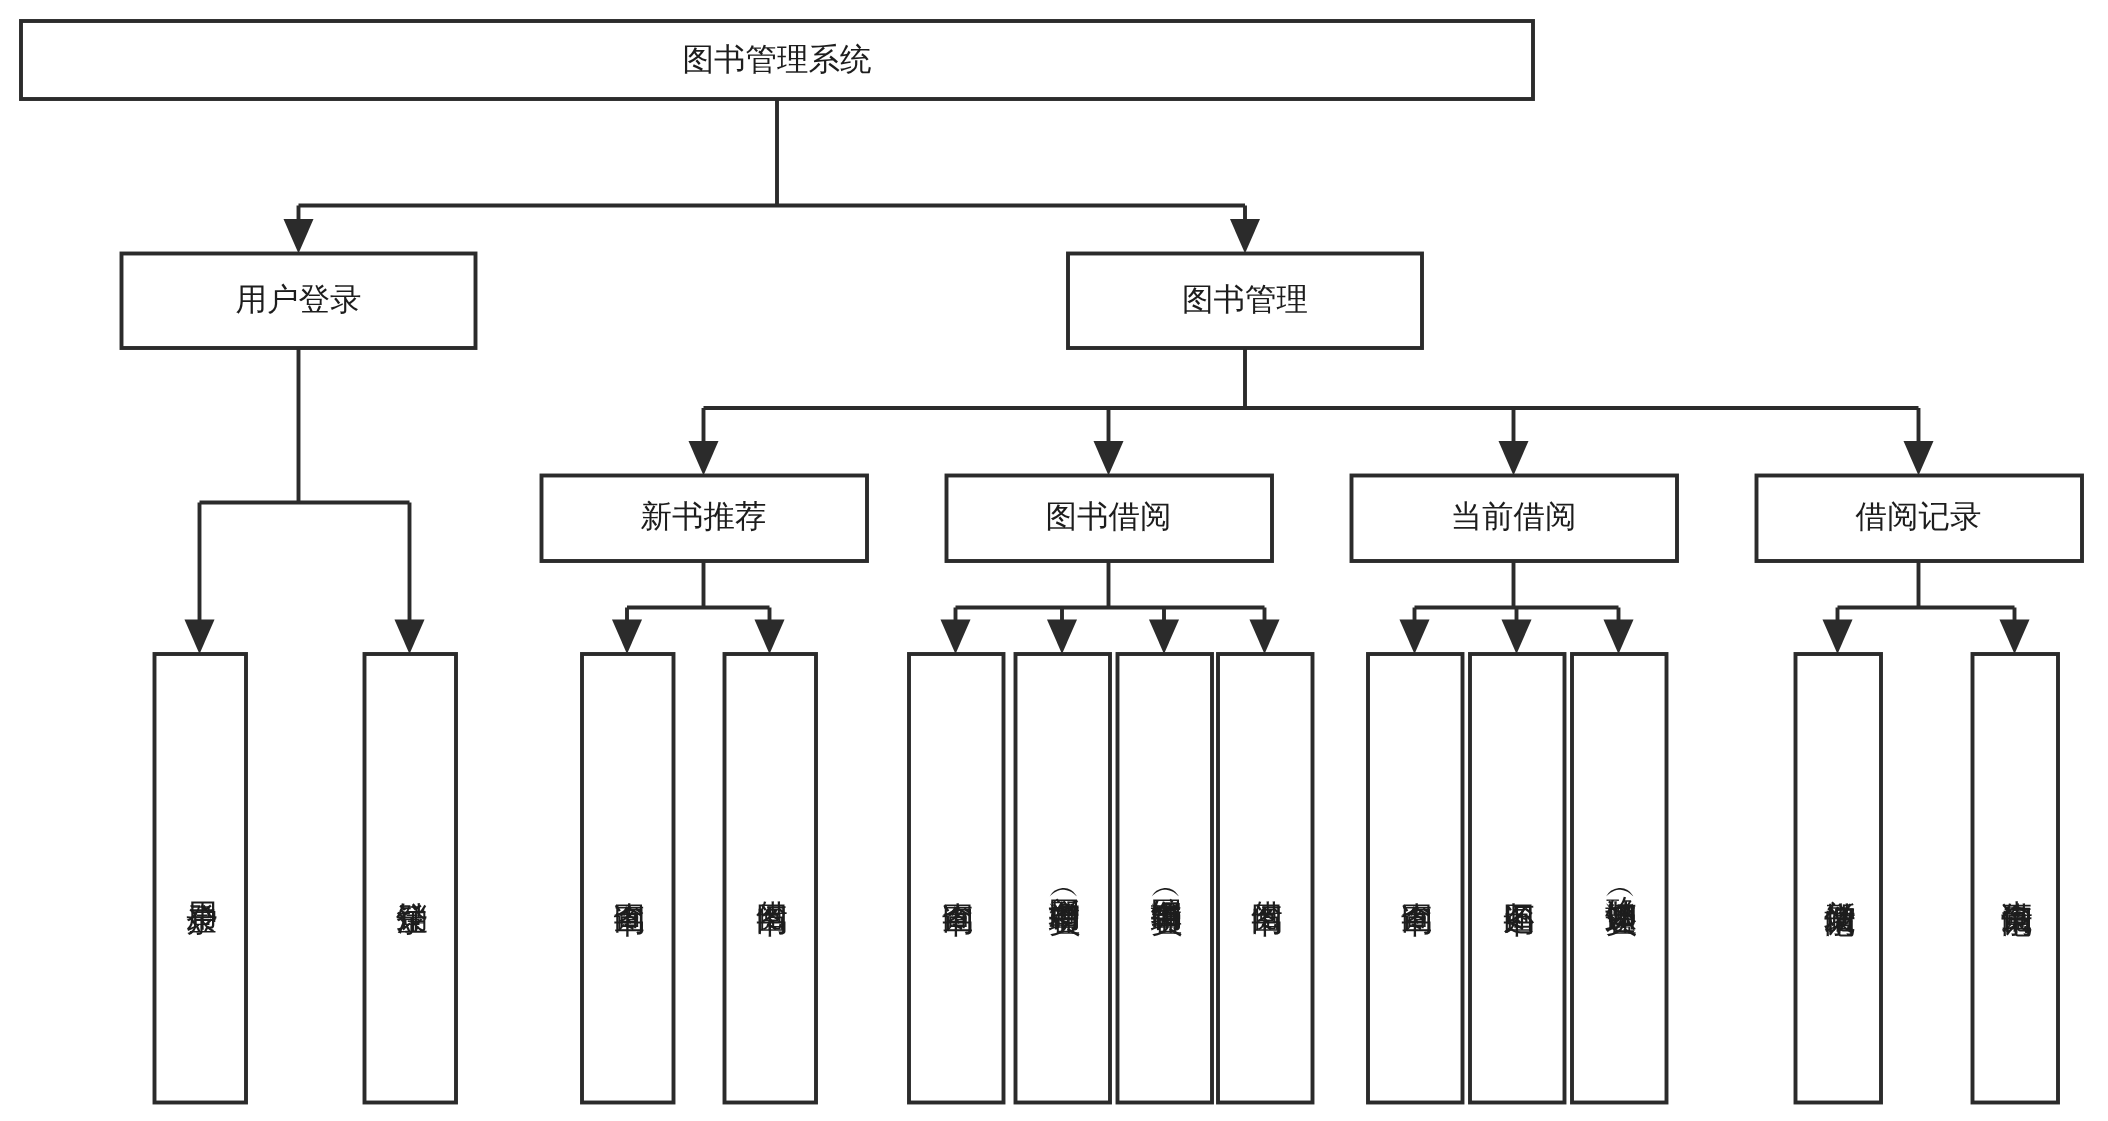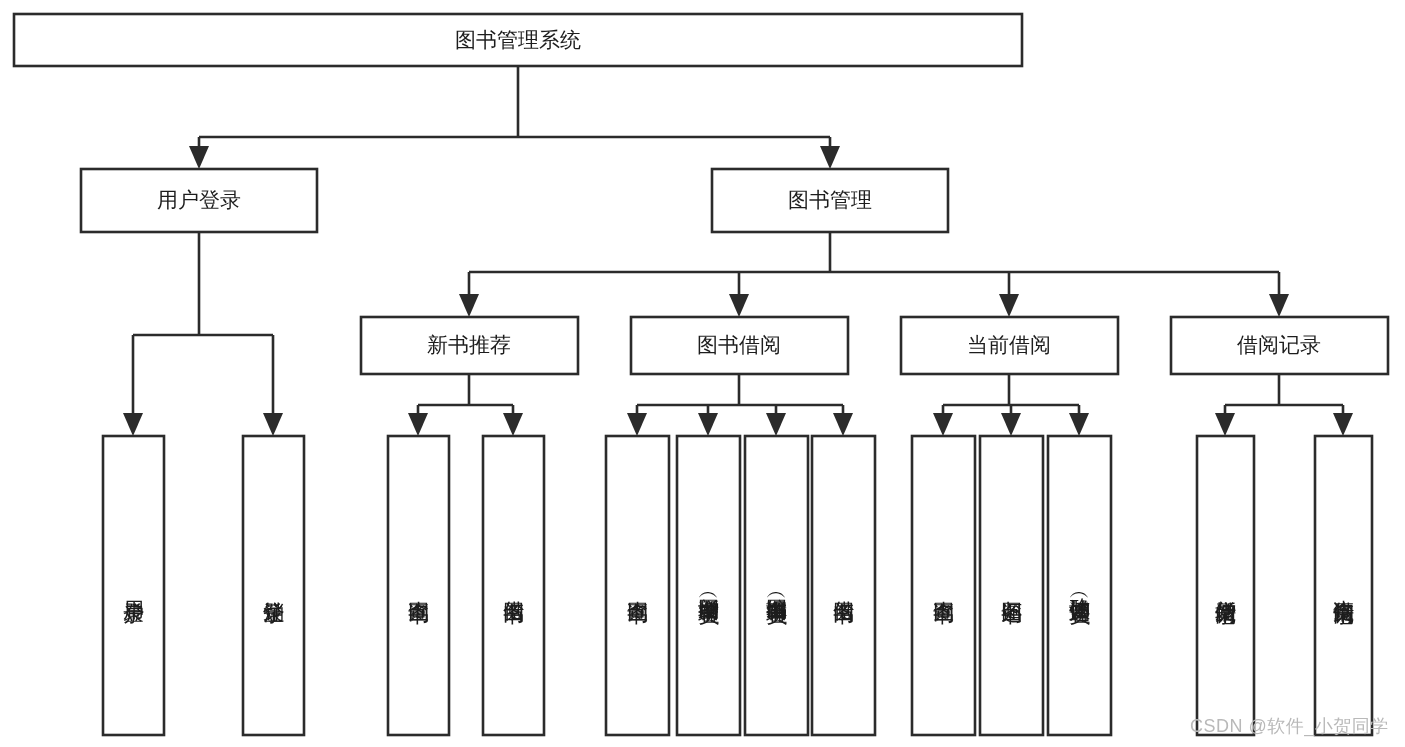--- a/index.html
+++ b/index.html
@@ -196,15 +196,14 @@
   <div class="node-label-v" style="left:606px; top:436px; width:63px; height:299px;">查询图书</div>
   <div class="node-label-v" style="left:677px; top:436px; width:63px; height:299px;">新增图书（管理员）</div>
   <div class="node-label-v" style="left:745px; top:436px; width:63px; height:299px;">编辑图书（管理员）</div>
   <div class="node-label-v" style="left:812px; top:436px; width:63px; height:299px;">借阅图书</div>
   <div class="node-label-v" style="left:912px; top:436px; width:63px; height:299px;">查询图书</div>
   <div class="node-label-v" style="left:980px; top:436px; width:63px; height:299px;">归还图书</div>
   <div class="node-label-v" style="left:1048px; top:436px; width:63px; height:299px;">确认归还（管理员）</div>
   <div class="node-label-v" style="left:1197px; top:436px; width:57px; height:299px;">新增借阅记录</div>
   <div class="node-label-v" style="left:1315px; top:436px; width:57px; height:299px;">查询借阅记录</div>
 
-  <div class="watermark" style="left:1190px; top:714px;">CSDN @软件_小贺同学</div>
 
 </div>
 
 </body></html>

